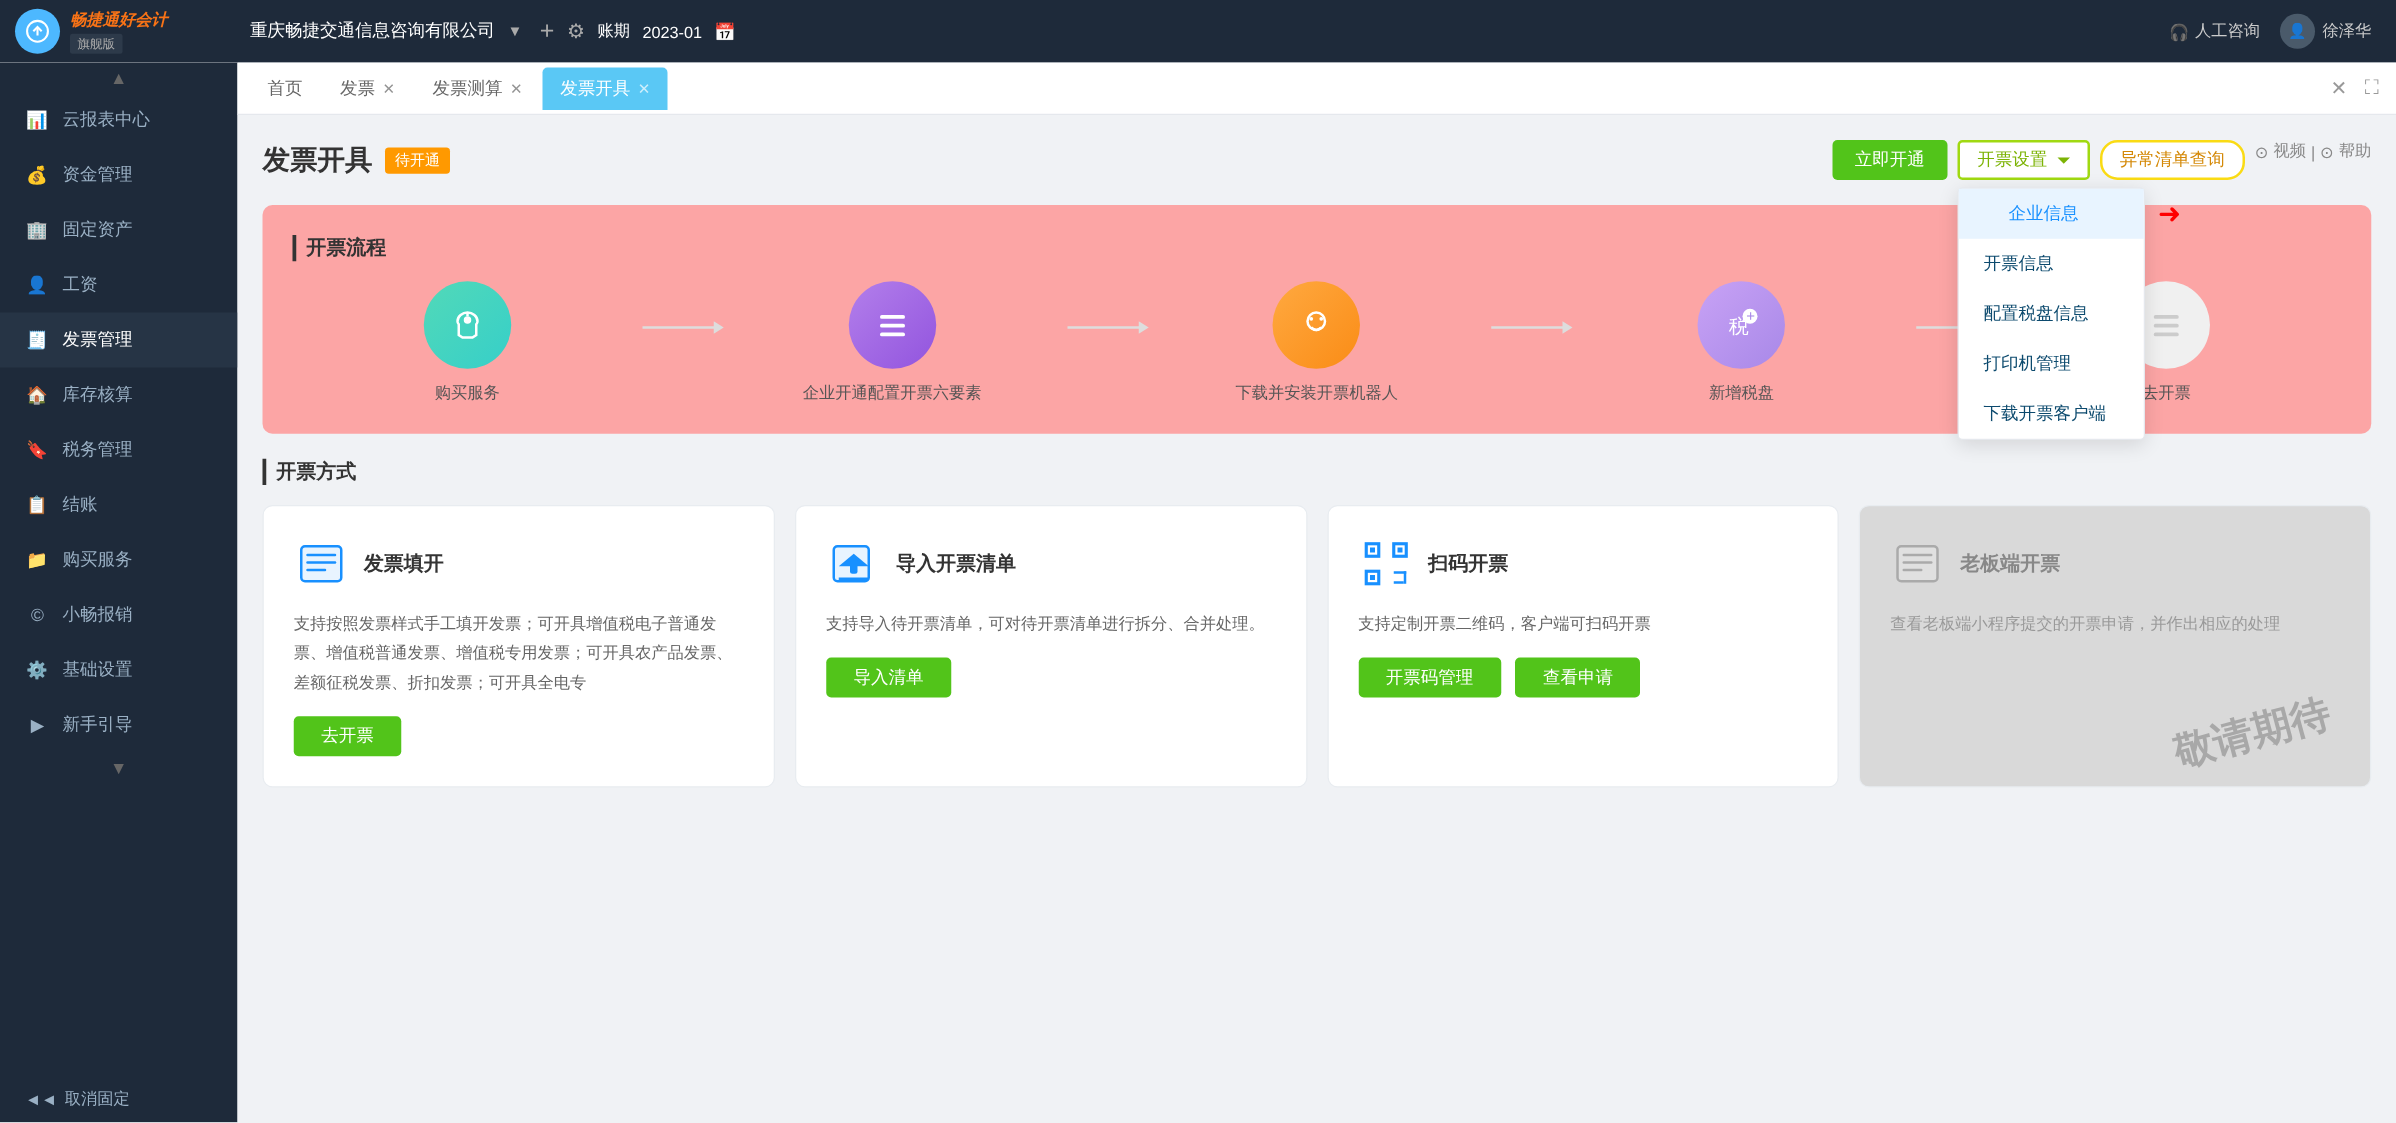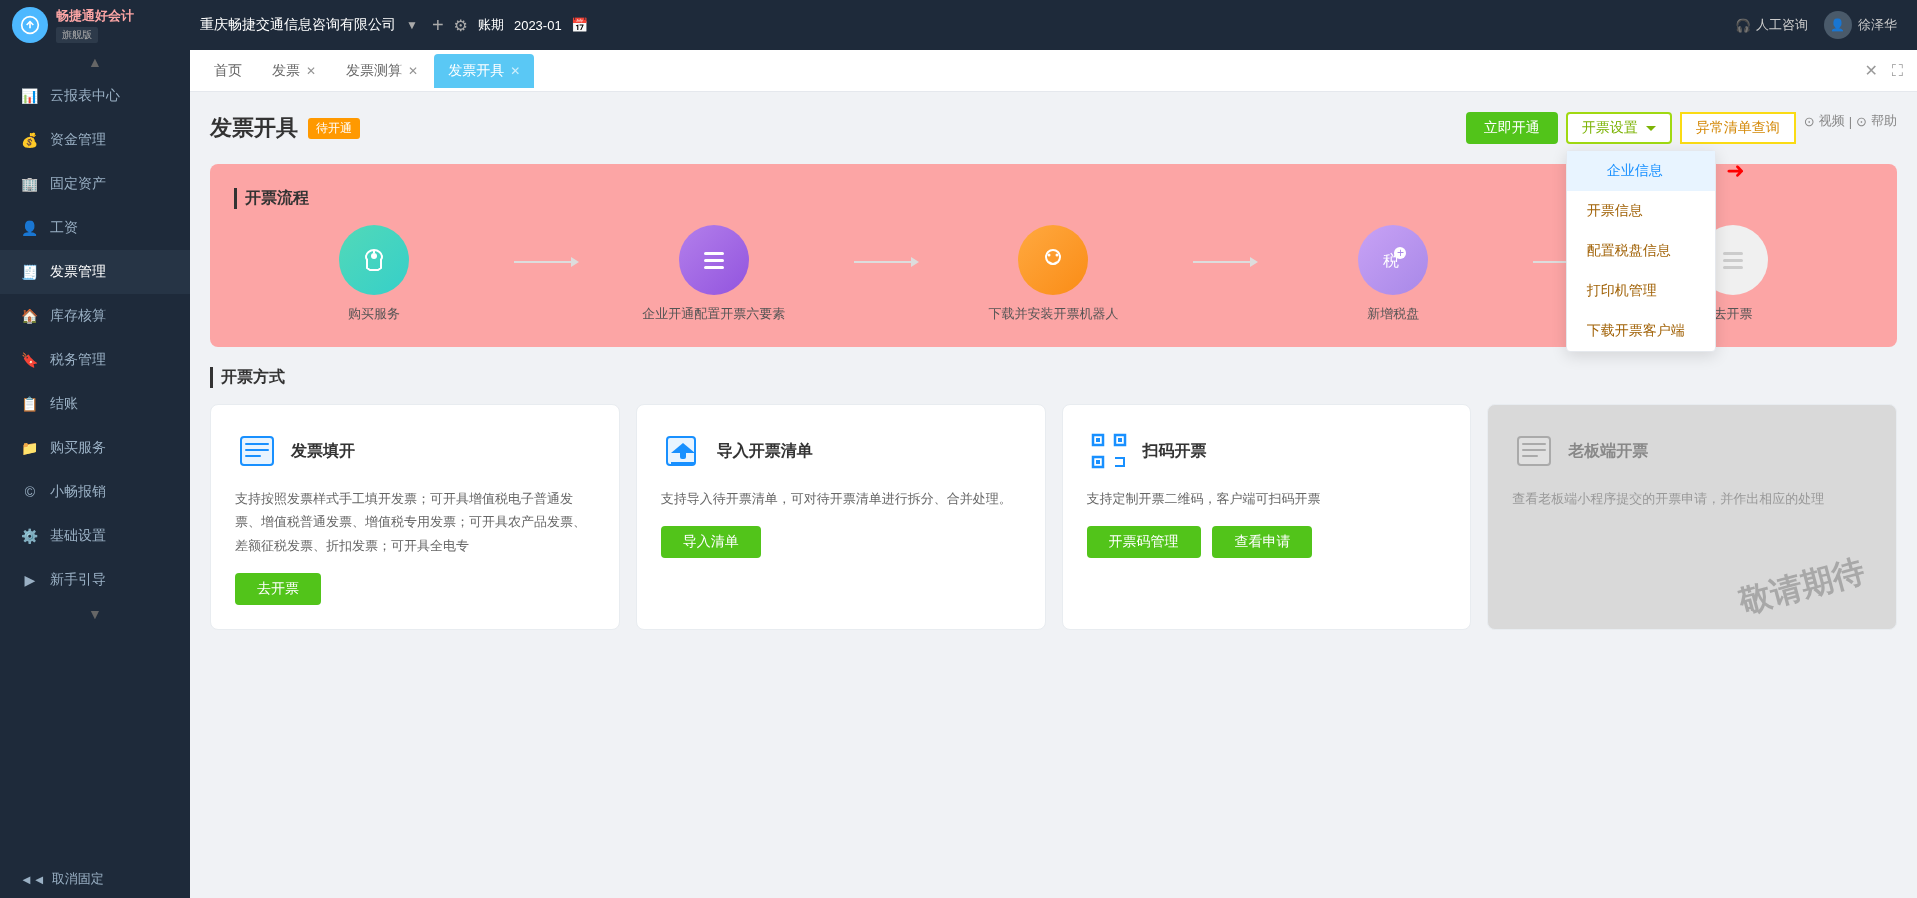--- a/index.html
+++ b/index.html
@@ -31,26 +31,26 @@
     .tab-close { font-size: 12px; color: inherit; opacity: 0.7; }
 
     
     .page-header { display: flex; align-items: center; justify-content: space-between; margin-bottom: 20px; }
     .page-title-area { display: flex; align-items: center; gap: 10px; }
     .page-title { font-size: 22px; font-weight: 600; color: #333; }
     .status-badge { background: #f90; color: #fff; font-size: 12px; padding: 2px 8px; border-radius: 3px; }
     .header-actions { display: flex; align-items: flex-start; gap: 8px; position: relative; }
     .btn-green { background: #52c41a; color: #fff; border: none; padding: 7px 18px; border-radius: 4px; cursor: pointer; font-size: 14px; font-weight: 500; }
     .btn-outline-green { background: #fff; color: #7cb305; border: 2px solid #a0d911; padding: 5px 14px; border-radius: 4px; cursor: pointer; font-size: 14px; display: flex; align-items: center; gap: 4px; }
-    .btn-outline-yellow { background: #fff; color: #d48806; border: 2px solid #fadb14; padding: 5px 14px; border-radius: 0; cursor: pointer; font-size: 14px; }
+    .btn-outline-yellow { background: #fff; color: #d48806; border: 2px solid #fadb14; padding: 5px 14px; border-radius: 14px; cursor: pointer; font-size: 14px; }
     .btn-video { background: none; border: none; color: #888; cursor: pointer; font-size: 13px; display: flex; align-items: center; gap: 4px; }
 
     
     .dropdown-menu { position: absolute; top: 38px; right: 50px; background: #fff; border: 1px solid #e5e8ed; border-radius: 4px; box-shadow: 0 4px 16px rgba(0,0,0,0.12); z-index: 100; min-width: 150px; }
-    .dropdown-item { padding: 11px 20px; color: #a16207; cursor: pointer; font-size: 14px; white-space: nowrap; }
+    .dropdown-item { padding: 11px 20px; color: #0c4a6e; cursor: pointer; font-size: 14px; white-space: nowrap; }
     .dropdown-item.active-item { background: #e8f4ff; color: #1890ff; }
     .dropdown-arrow { display: inline-block; width: 0; height: 0; border-left: 5px solid transparent; border-right: 5px solid transparent; border-top: 5px solid #7cb305; margin-left: 4px; vertical-align: middle; }
 
     
     .section-title { font-size: 16px; font-weight: 600; color: #333; margin-bottom: 16px; padding-left: 8px; border-left: 3px solid #333; }
 
     
     .flow-container { background: #fca5a5; border-radius: 8px; padding: 24px; margin-bottom: 20px; }
     .flow-steps { display: flex; align-items: center; gap: 0; }
     .flow-step { display: flex; flex-direction: column; align-items: center; gap: 10px; flex: 1; }
@@ -92,21 +92,21 @@
 
     <div class="logo-area">
       <div class="logo-icon">
         <svg viewBox="0 0 24 24" fill="white">
             <circle cx="12" cy="12" r="10" fill="none" stroke="white" stroke-width="2"></circle>
             <path d="M8 12 L12 8 L16 12" stroke="white" stroke-width="2" fill="none"></path>
             <path d="M12 8 L12 16" stroke="white" stroke-width="2"></path>
           </svg>
       </div>
       <div>
-        <div style="color:#fca5a5; font-size:13px; font-weight:600;">畅捷通好会计</div>
+        <div style="color:#f97316; font-size:13px; font-weight:600;font-style:italic;">畅捷通好会计</div>
         <div style="font-size:10px; color:#aaa; background:#2d3a4a; padding:1px 6px; border-radius:2px; display:inline-block; margin-top:2px;">旗舰版</div>
       </div>
     </div>
 
     <div style="display:flex; align-items:center; gap:10px; flex:1; padding-left:10px;">
       <span style="color:#fff; font-size:14px; cursor:pointer;">重庆畅捷交通信息咨询有限公司</span>
       <span style="color:#aaa; font-size:12px;">▼</span>
       <span style="color:#aaa; font-size:20px; cursor:pointer; margin-left:4px;">+</span>
       <span style="color:#aaa; font-size:16px; cursor:pointer;">⚙</span>
       <span style="color:#fff; font-size:13px;">账期</span>

